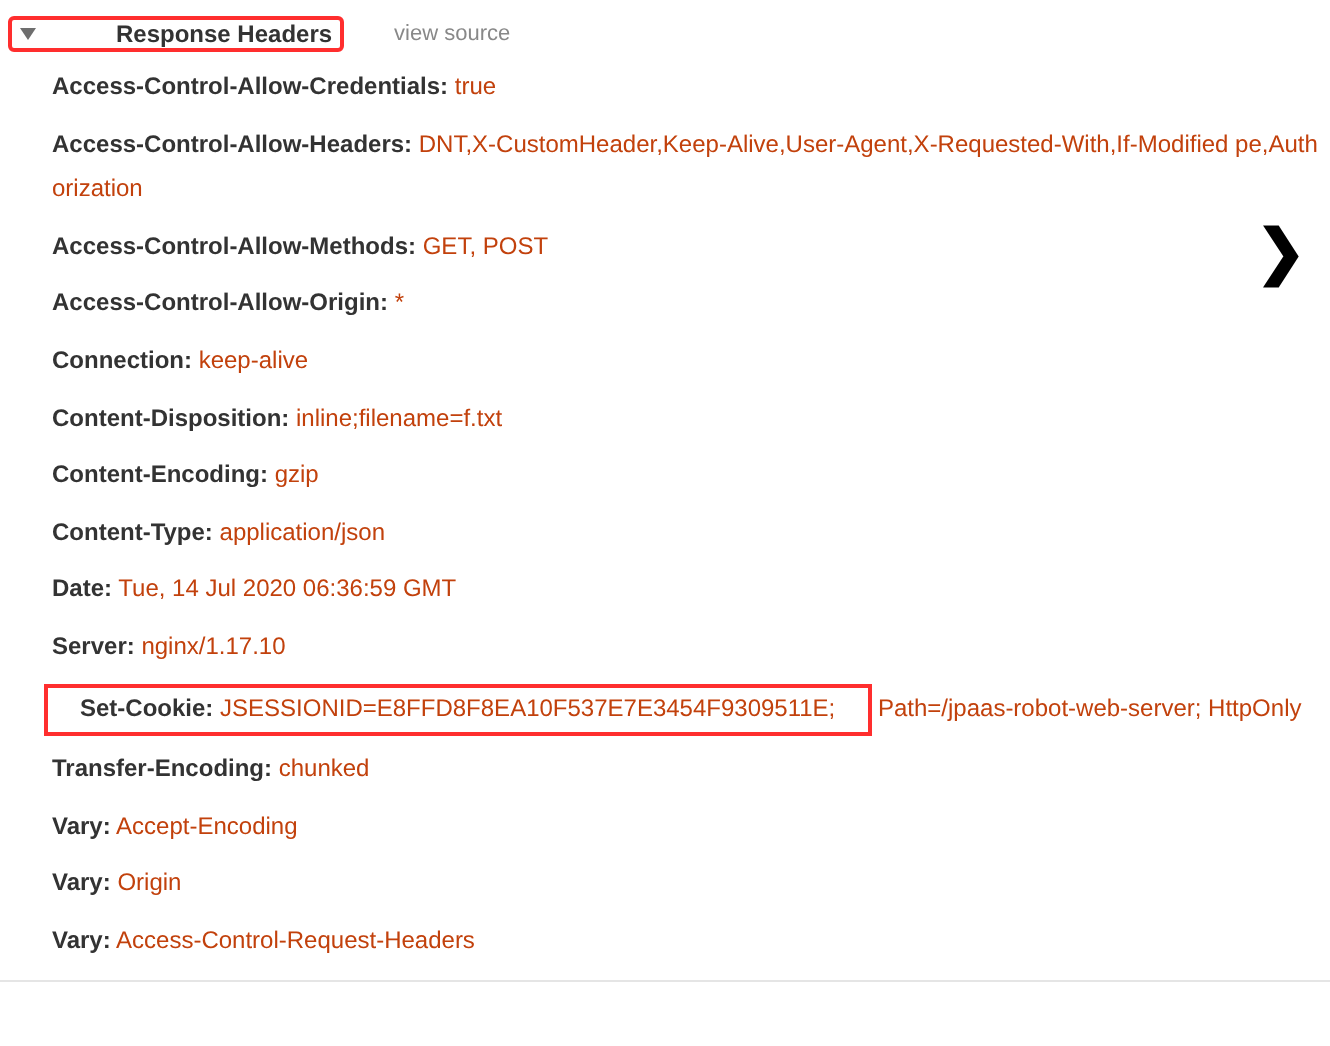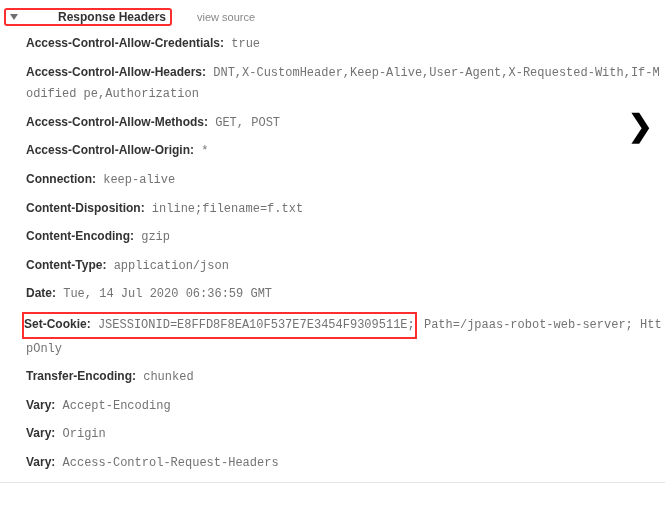--- a/index.html
+++ b/index.html
@@ -49,35 +49,35 @@
     font-family: Consolas, "Courier New", monospace;
     font-size: 12px;
   }
   .hkey {
     font-weight: 700;
     color: #333;
     font-family: "Segoe UI", Tahoma, Arial, sans-serif;
     margin-top: 48px;
   }
   .hval {
-    color: #737373;
-    font-family: Liberation Mono, monospace;
+    color: #c2410c;
+    font-family: Liberation Sans, sans-serif;
     margin-top: 28px;
   }
   .highlight-red-1 {
     border: 2px solid #ff2e2e;
     border-radius: 3px;
     padding: 0 4px;
     display: inline-flex;
     align-items: center;
     gap: 36px;
   }
   .cookie-line .cookie-box {
     border: 2px solid #ff2e2e;
-    padding: 0 0;
+    padding: 0 16px;
     display: inline-block;
     margin-left: -4px;
   }
   .chevron-right {
     position: absolute;
     right: 12px;
     top: 108px;
     font-size: 30px;
     font-weight: 700;
     color: #000;
@@ -98,20 +98,21 @@
   <div id="response-lines">
       <div class="header-line"><span class="hkey">Access-Control-Allow-Credentials:</span><span class="hval"> true</span></div>
       <div class="header-line"><span class="hkey">Access-Control-Allow-Headers:</span><span class="hval"> DNT,X-CustomHeader,Keep-Alive,User-Agent,X-Requested-With,If-Modified pe,Authorization</span></div>
       <div class="header-line"><span class="hkey">Access-Control-Allow-Methods:</span><span class="hval"> GET, POST</span></div>
       <div class="header-line"><span class="hkey">Access-Control-Allow-Origin:</span><span class="hval"> *</span></div>
       <div class="header-line"><span class="hkey">Connection:</span><span class="hval"> keep-alive</span></div>
       <div class="header-line"><span class="hkey">Content-Disposition:</span><span class="hval"> inline;filename=f.txt</span></div>
       <div class="header-line"><span class="hkey">Content-Encoding:</span><span class="hval"> gzip</span></div>
       <div class="header-line"><span class="hkey">Content-Type:</span><span class="hval"> application/json</span></div>
       <div class="header-line"><span class="hkey">Date:</span><span class="hval"> Tue, 14 Jul 2020 06:36:59 GMT</span></div>
+      <div class="header-line"><span class="hkey">Server:</span><span class="hval"> nginx/1.17.10</span></div>
       <div class="header-line cookie-line"><span class="cookie-box"><span class="hkey">Set-Cookie:</span><span class="hval"> JSESSIONID=E8FFD8F8EA10F537E7E3454F9309511E;</span></span><span class="hval"> Path=/jpaas-robot-web-server; HttpOnly</span></div>
       <div class="header-line"><span class="hkey">Transfer-Encoding:</span><span class="hval"> chunked</span></div>
       <div class="header-line"><span class="hkey">Vary:</span><span class="hval"> Accept-Encoding</span></div>
       <div class="header-line"><span class="hkey">Vary:</span><span class="hval"> Origin</span></div>
       <div class="header-line"><span class="hkey">Vary:</span><span class="hval"> Access-Control-Request-Headers</span></div>
     </div>
 </div>
 
 <span class="chevron-right">❯</span>
 

